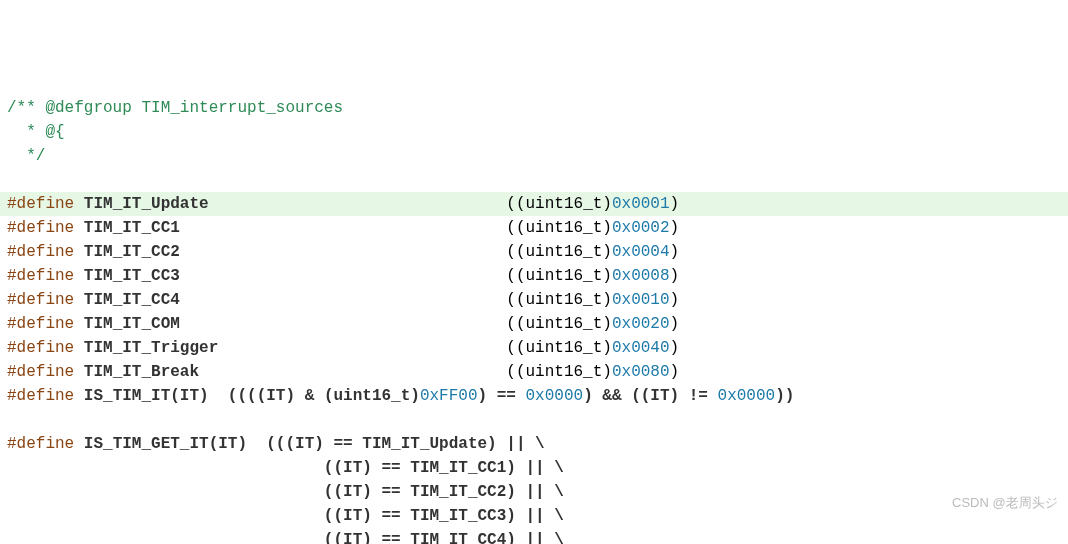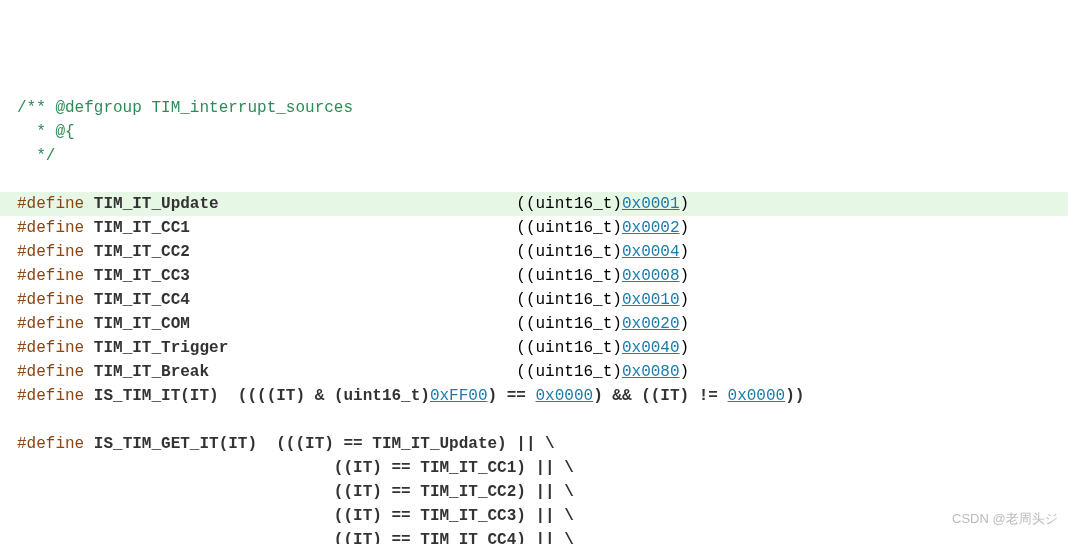--- a/index.html
+++ b/index.html
@@ -10,42 +10,42 @@
     font-family: Consolas, "Courier New", monospace;
     font-size: 16px;
     line-height: 1.5;
     background: #ffffff;
     color: #333333;
     overflow: hidden;
     white-space: pre;
     position: relative;
   }
   .line {
-    padding: 0 16px;
+    padding: 0 6px;
   }
   .gutter {
     display: inline-block;
     width: 0px;
     border-left: 1px solid #d0d0d0;
     padding-left: 4px;
     margin-left: -6px;
     padding-right: 2px;
   }
   .hl {
     background: #e6f7e6;
   }
   .comment { color: #2e8b57; }
   .preproc { color: #8b4513; }
   .typecast { color: #000000; }
-  .num { color: #1e7aa8; text-decoration: underline; }
+  .num { color: #1e7aa8; }
   .ident { color: #333333; font-weight: bold; }
   .watermark {
     position: absolute;
     right: 10px;
-    bottom: 16px;
+    bottom: 32px;
     color: #bbbbbb;
     font-size: 13px;
     font-family: Arial, sans-serif;
     white-space: nowrap;
   }
 </style>
 </head>
 <body>
 
 

